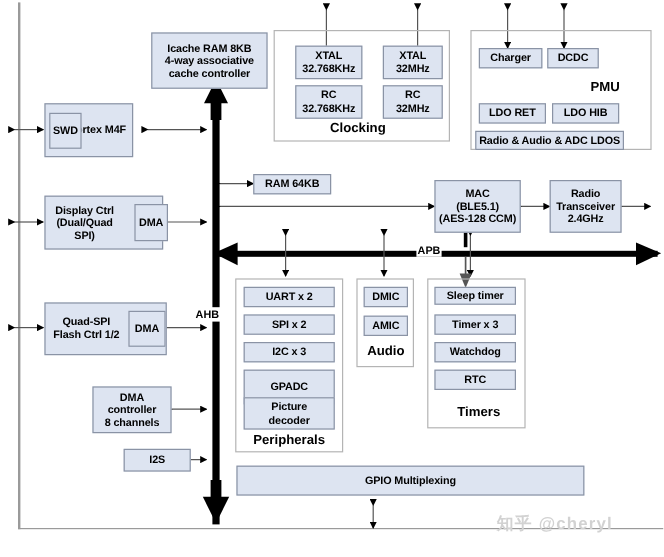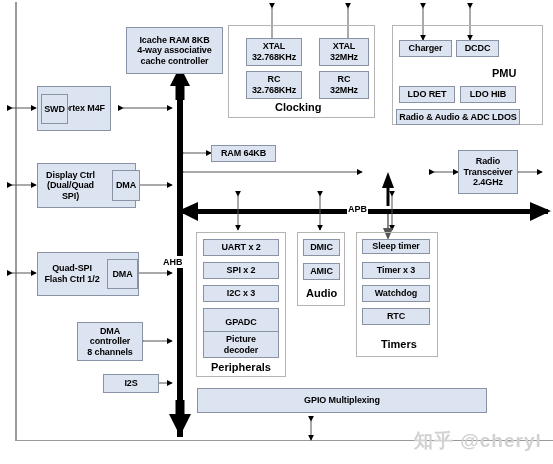--- a/index.html
+++ b/index.html
@@ -74,21 +74,21 @@
     height:5px;
   }
   svg.ovl{
     position:absolute;
     left:0;top:0;
     width:553px;height:464px;
     pointer-events:none;
   }
   .wm{
     position:absolute;
-    font-size:19px;
+    font-size:14px;
     color:#d2d2d2;
     font-weight:bold;
     letter-spacing:1px;
     white-space:nowrap;
   }
 </style>
 </head>
 <body>
 
 <div id="canvas">
@@ -251,20 +251,25 @@
   <div class="blk" style="left:399px;top:86px;width:56px;height:17px;">
     <span>LDO RET</span>
   </div>
   <div class="blk" style="left:460px;top:86px;width:56px;height:17px;">
     <span>LDO HIB</span>
   </div>
   <div class="blk" style="left:396px;top:109px;width:124px;height:16px;">
     <span>Radio &amp; Audio &amp; ADC LDOS</span>
   </div>
 
+  <div class="blk" style="left:362px;top:150px;width:72px;height:44px;flex-direction:column;">
+    <span>MAC</span>
+    <span>(BLE5.1)</span>
+    <span>(AES-128 CCM)</span>
+  </div>
   <div class="blk" style="left:458px;top:150px;width:60px;height:44px;flex-direction:column;">
     <span>Radio</span>
     <span>Transceiver</span>
     <span>2.4GHz</span>
   </div>
 
   <div class="grp" style="left:196px;top:232px;width:90px;height:145px;"></div>
   <div class="blk" style="left:203px;top:239px;width:76px;height:17px;">
     <span>UART x 2</span>
   </div>

